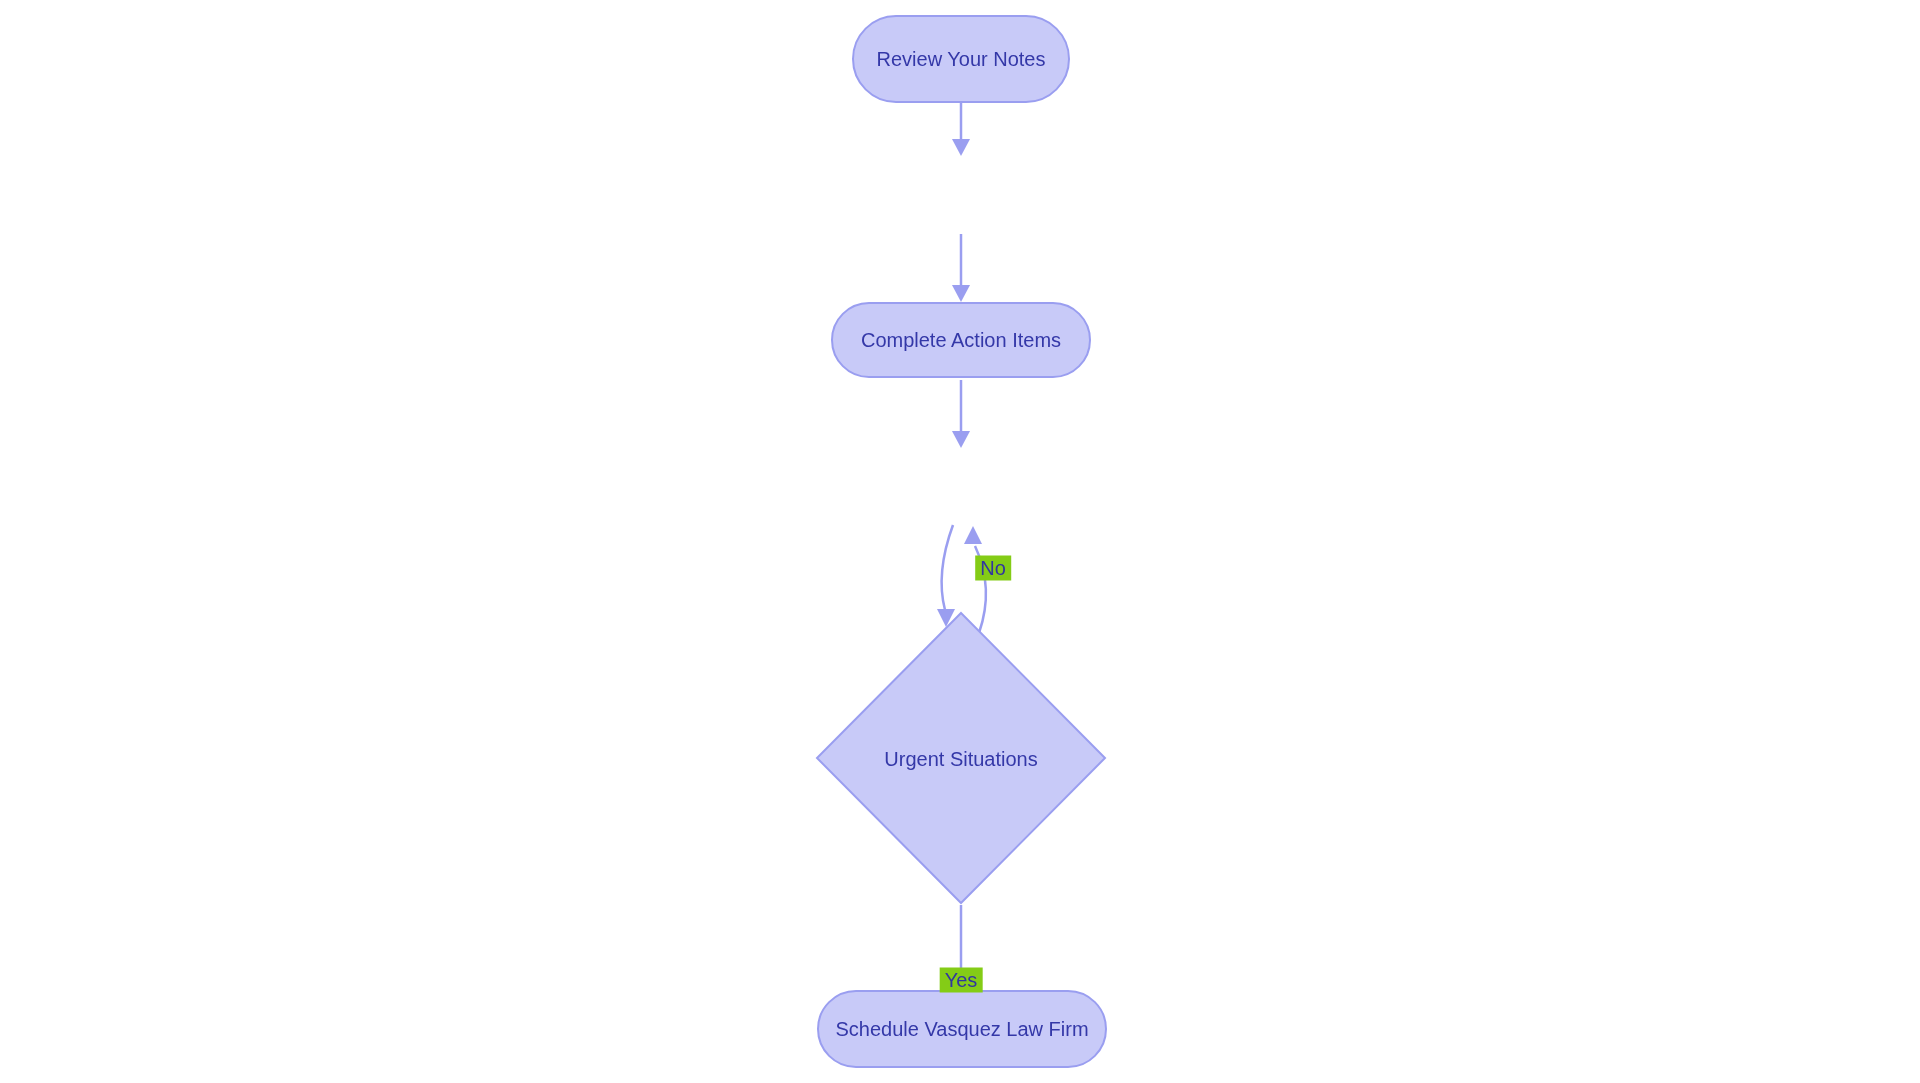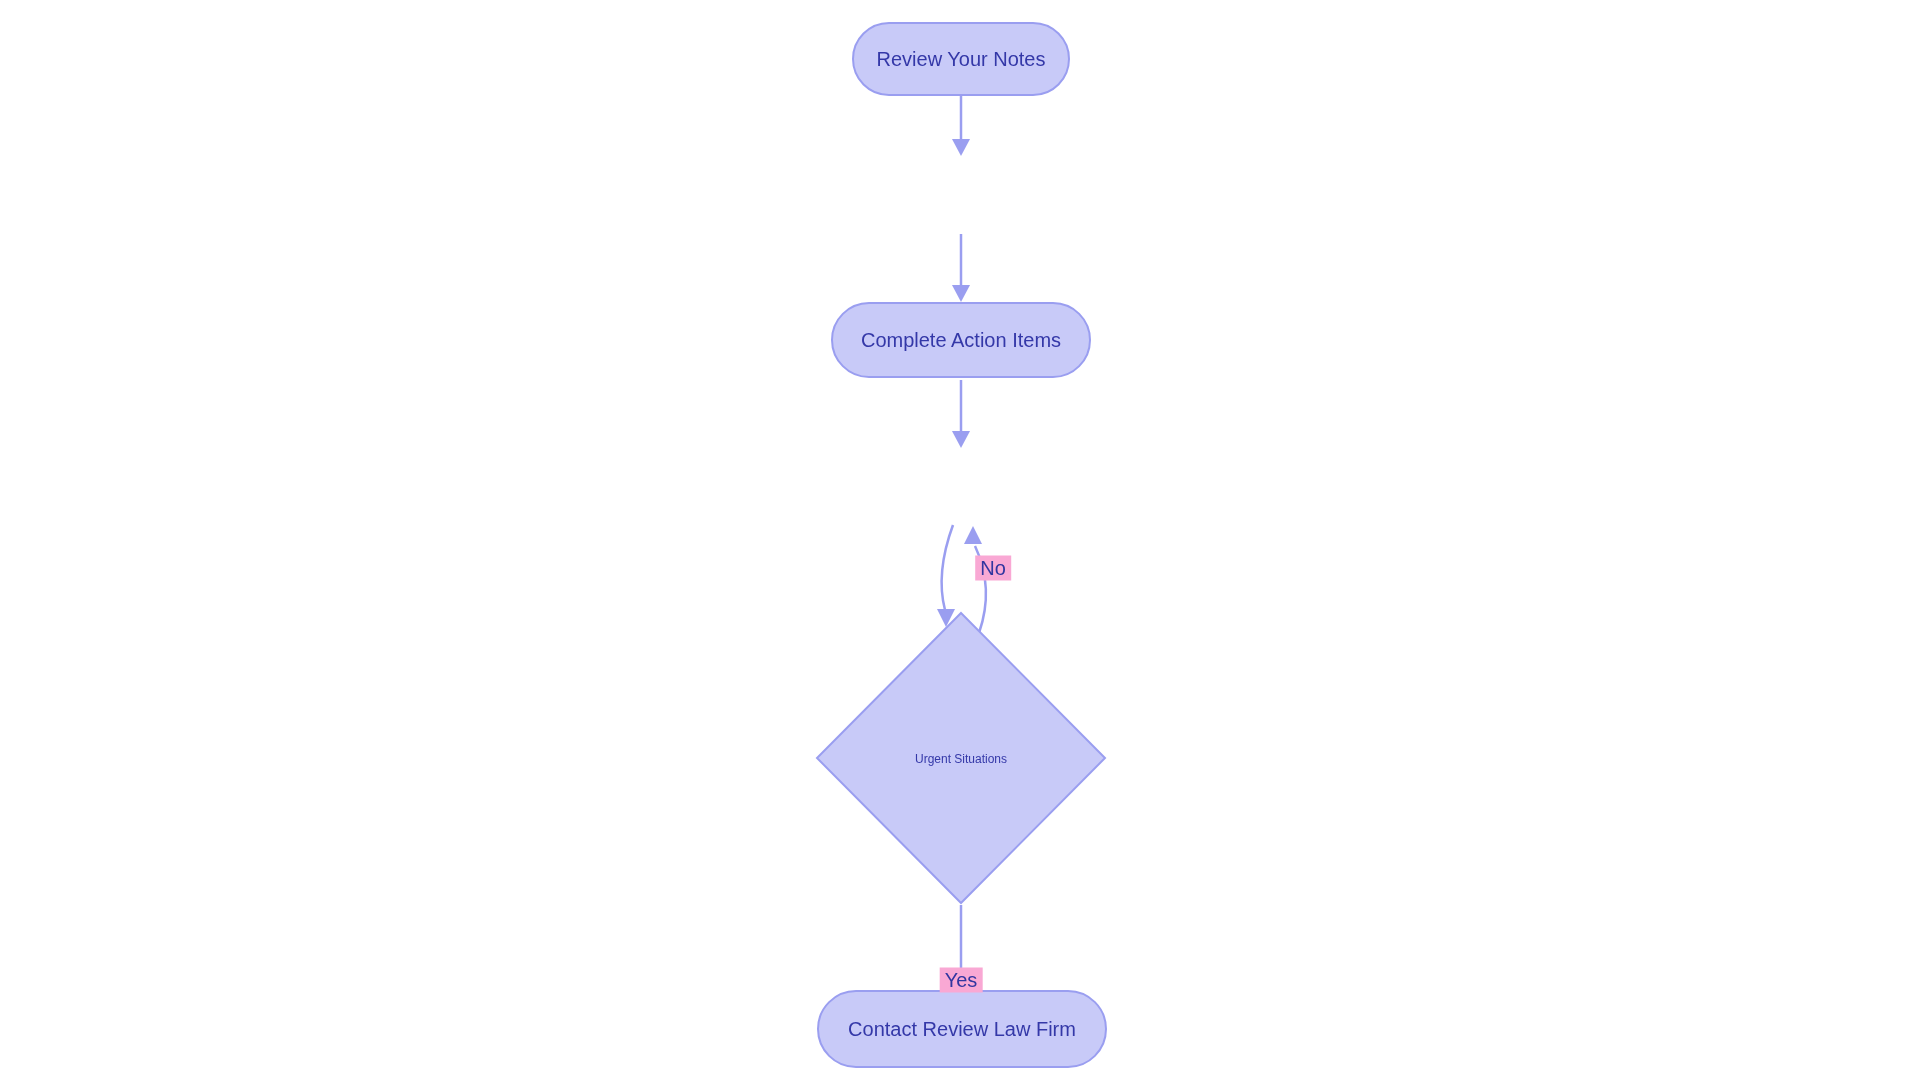--- a/index.html
+++ b/index.html
@@ -37,27 +37,27 @@
     text-align: center;
   }
   .node-label {
     display: block;
     line-height: 1;
   }
   .diamond-label {
     position: absolute;
     transform: translate(-50%, -50%);
     color: #3438a8;
-    font-size: 12px;
+    font-size: 20px;
     white-space: nowrap;
   }
   .edge-label {
     position: absolute;
     transform: translate(-50%, -50%);
-    background: #f9a8d4;
+    background: #84cc16;
     padding: 1px 5px;
     color: #3136a0;
     font-size: 20px;
     white-space: nowrap;
   }
 </style>
 </head>
 <body>
 
 <div class="canvas">
@@ -78,33 +78,33 @@
 
     <path d="M979,633 C988,607 990,578 975,546" stroke="#9a9ef0" stroke-width="2.5" fill="none"></path>
     <polygon points="964,544 982,544 973,526" fill="#9a9ef0"></polygon>
 
     <path d="M961,905 L961,974" stroke="#9a9ef0" stroke-width="2.5" fill="none"></path>
     <polygon points="952,973 970,973 961,990" fill="#9a9ef0"></polygon>
 
     <polygon points="961,613 1105,758 961,903 817,758" fill="#c8caf8" stroke="#9a9ef0" stroke-width="2"></polygon>
   </svg>
 
-  <div class="node" style="left:852px; top:22px; width:218px; height:74px;">
+  <div class="node" style="left:852px; top:15px; width:218px; height:88px;">
     <span class="node-label">Review Your Notes</span>
   </div>
 
 
   <div class="node" style="left:831px; top:302px; width:260px; height:76px;">
     <span class="node-label">Complete Action Items</span>
   </div>
 
 
   <div class="diamond-label" style="left:961px; top:759px;">Urgent Situations</div>
 
   <div class="node" style="left:817px; top:990px; width:290px; height:78px;">
-    <span class="node-label">Contact Review Law Firm</span>
+    <span class="node-label">Schedule Vasquez Law Firm</span>
   </div>
 
   <div class="edge-label" style="left:993px; top:568px;">No</div>
 
   <div class="edge-label" style="left:961px; top:980px;">Yes</div>
 
 </div>
 
 </body></html>

